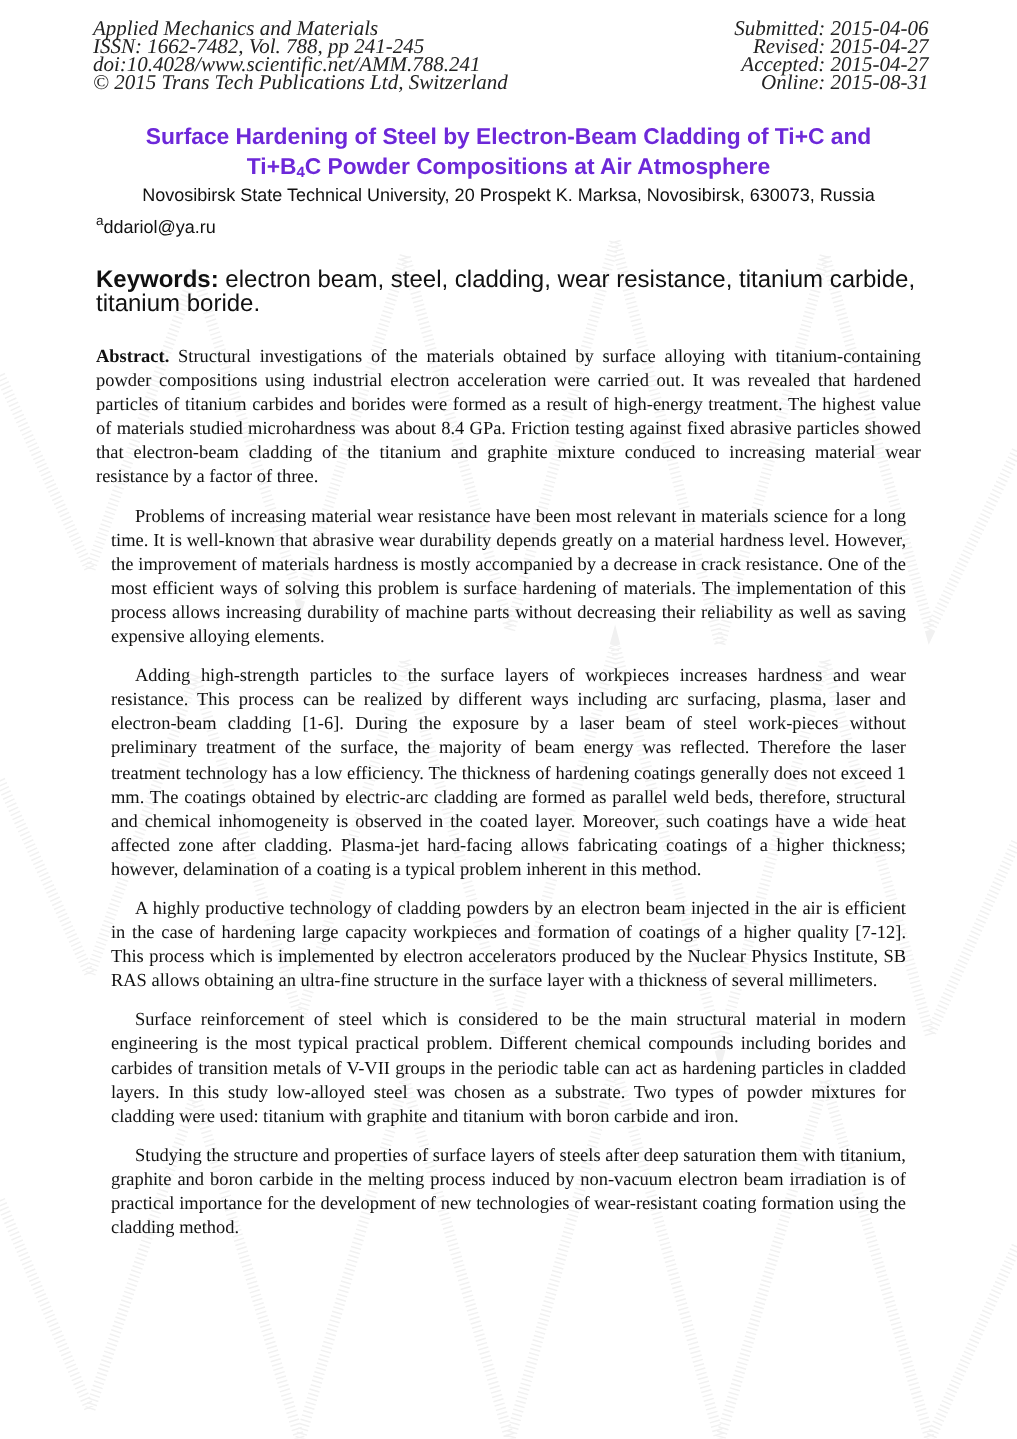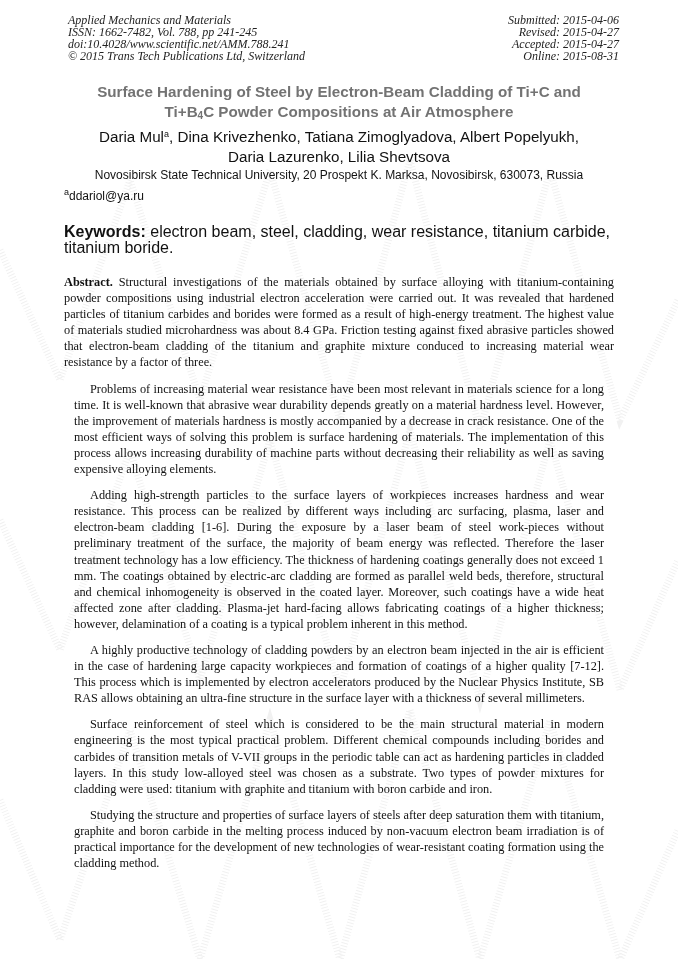--- a/index.html
+++ b/index.html
@@ -1,23 +1,23 @@
 <!DOCTYPE html>
 <html><head>
   <meta charset="utf-8">
   <style>
     html, body { margin: 0; padding: 0; background: #ffffff; }
     body { width: 678px; height: 959px; position: relative; overflow: hidden; color: #111; }
     .watermark { position: absolute; inset: 0; pointer-events: none; }
     .page { position: absolute; left: 64px; top: 14px; width: 550px; }
-    .hdr { position: relative; height: 52px; font-family: "Liberation Serif", serif; font-style: italic; font-size: 12px; line-height: 12px; color: #222; margin-left: 6px; }
+    .hdr { position: relative; height: 52px; font-family: "Liberation Serif", serif; font-style: italic; font-size: 14px; line-height: 12px; color: #222; }
     .hdr-left { position: absolute; left: -2px; top: 0; }
     .hdr-right { position: absolute; right: -5px; top: 0; text-align: right; }
     .hdr div div { white-space: nowrap; }
-    .title { font-family: "Liberation Sans", sans-serif; font-weight: bold; font-size: 15.2px; line-height: 20px; text-align: center; margin-top: 16px; color: #737373; }
+    .title { font-family: "Liberation Sans", sans-serif; font-weight: bold; font-size: 15.2px; line-height: 20px; text-align: center; margin-top: 16px; color: #6d28d9; }
     .title sub { font-size: 10px; vertical-align: -2px; line-height: 0; }
     .authors { font-family: "Liberation Sans", sans-serif; font-size: 15.2px; line-height: 20px; text-align: center; margin-top: 5px; }
     .authors sup, .email sup { font-size: 9px; vertical-align: 5px; line-height: 0; }
     .affil { font-family: "Liberation Sans", sans-serif; font-size: 12px; line-height: 16px; text-align: center; }
     .email { font-family: "Liberation Sans", sans-serif; font-size: 12px; line-height: 16px; margin-top: 5px; }
     .keywords { font-family: "Liberation Sans", sans-serif; font-size: 16px; line-height: 16px; margin-top: 20px; }
     .keywords b { font-weight: bold; }
     .body-text { font-family: "Liberation Serif", serif; font-size: 12.3px; line-height: 16.1px; text-align: justify; }
     .abstract { margin-top: 18px; }
     .abstract b { font-weight: bold; }
@@ -49,24 +49,20 @@
       <div>Accepted: 2015-04-27</div>
       <div>Online: 2015-08-31</div>
     </div>
   </div>
 
   <div class="title">
     <div>Surface Hardening of Steel by Electron-Beam Cladding of Ti+C and</div>
     <div><span>Ti+B</span><sub>4</sub><span>C Powder Compositions at Air Atmosphere</span></div>
   </div>
 
-  <div class="authors">
-    <div><span>Daria Mul</span><sup>a</sup><span>, Dina Krivezhenko, Tatiana Zimoglyadova, Albert Popelyukh,</span></div>
-    <div>Daria Lazurenko, Lilia Shevtsova</div>
-  </div>
 
   <div class="affil">Novosibirsk State Technical University, 20 Prospekt K. Marksa, Novosibirsk, 630073, Russia</div>
 
   <div class="email"><sup>a</sup><span>ddariol@ya.ru</span></div>
 
   <div class="keywords"><b>Keywords:</b><span> electron beam, steel, cladding, wear resistance, titanium carbide, titanium boride.</span></div>
 
   <div class="body-text abstract"><b>Abstract.</b><span> Structural investigations of the materials obtained by surface alloying with titanium-containing powder compositions using industrial electron acceleration were carried out. It was revealed that hardened particles of titanium carbides and borides were formed as a result of high-energy treatment. The highest value of materials studied microhardness was about 8.4 GPa. Friction testing against fixed abrasive particles showed that electron-beam cladding of the titanium and graphite mixture conduced to increasing material wear resistance by a factor of three.</span></div>
 
 

